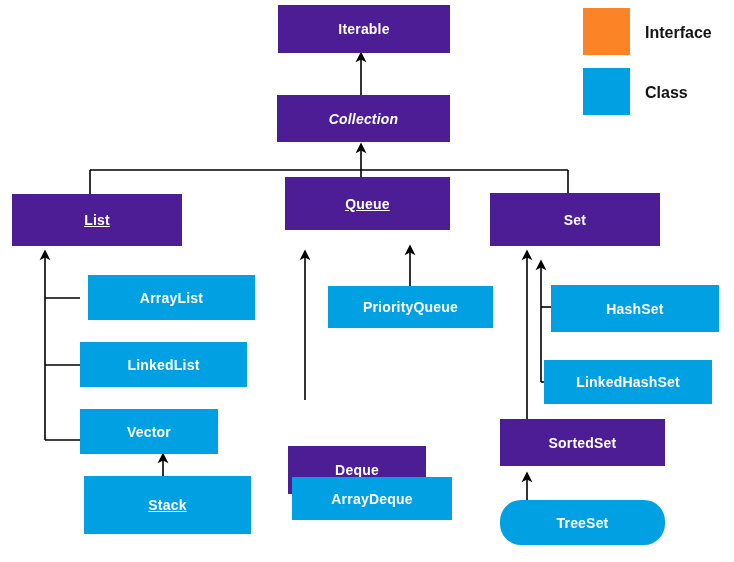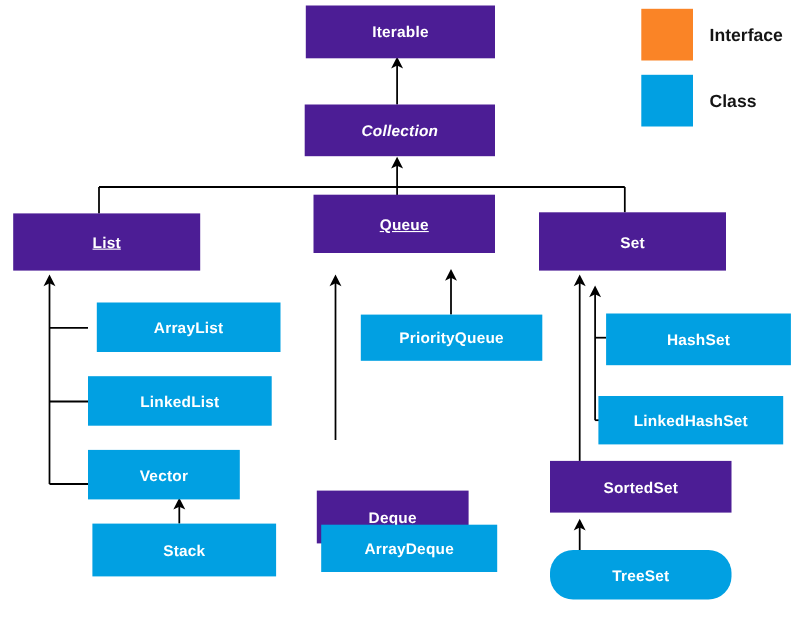--- a/index.html
+++ b/index.html
@@ -120,21 +120,21 @@
       </div>
       <div class="node cls" style="left: 88px; top: 275px; width: 167px; height: 45px;">
         <span>ArrayList</span>
       </div>
       <div class="node cls" style="left: 80px; top: 342px; width: 167px; height: 45px;">
         <span>LinkedList</span>
       </div>
       <div class="node cls" style="left: 80px; top: 409px; width: 138px; height: 45px;">
         <span>Vector</span>
       </div>
-      <div class="node cls" style="left: 84px; top: 476px; width: 167px; height: 48px;">
+      <div class="node cls" style="left: 84px; top: 476px; width: 167px; height: 58px; text-decoration: underline;">
         <span>Stack</span>
       </div>
       <div class="node cls" style="left: 328px; top: 286px; width: 165px; height: 42px;">
         <span>PriorityQueue</span>
       </div>
       <div class="node iface" style="left: 288px; top: 404px; width: 138px; height: 48px; margin-top: 42px;">
         <span>Deque</span>
       </div>
       <div class="node cls" style="left: 292px; top: 477px; width: 160px; height: 43px;">
         <span>ArrayDeque</span>

